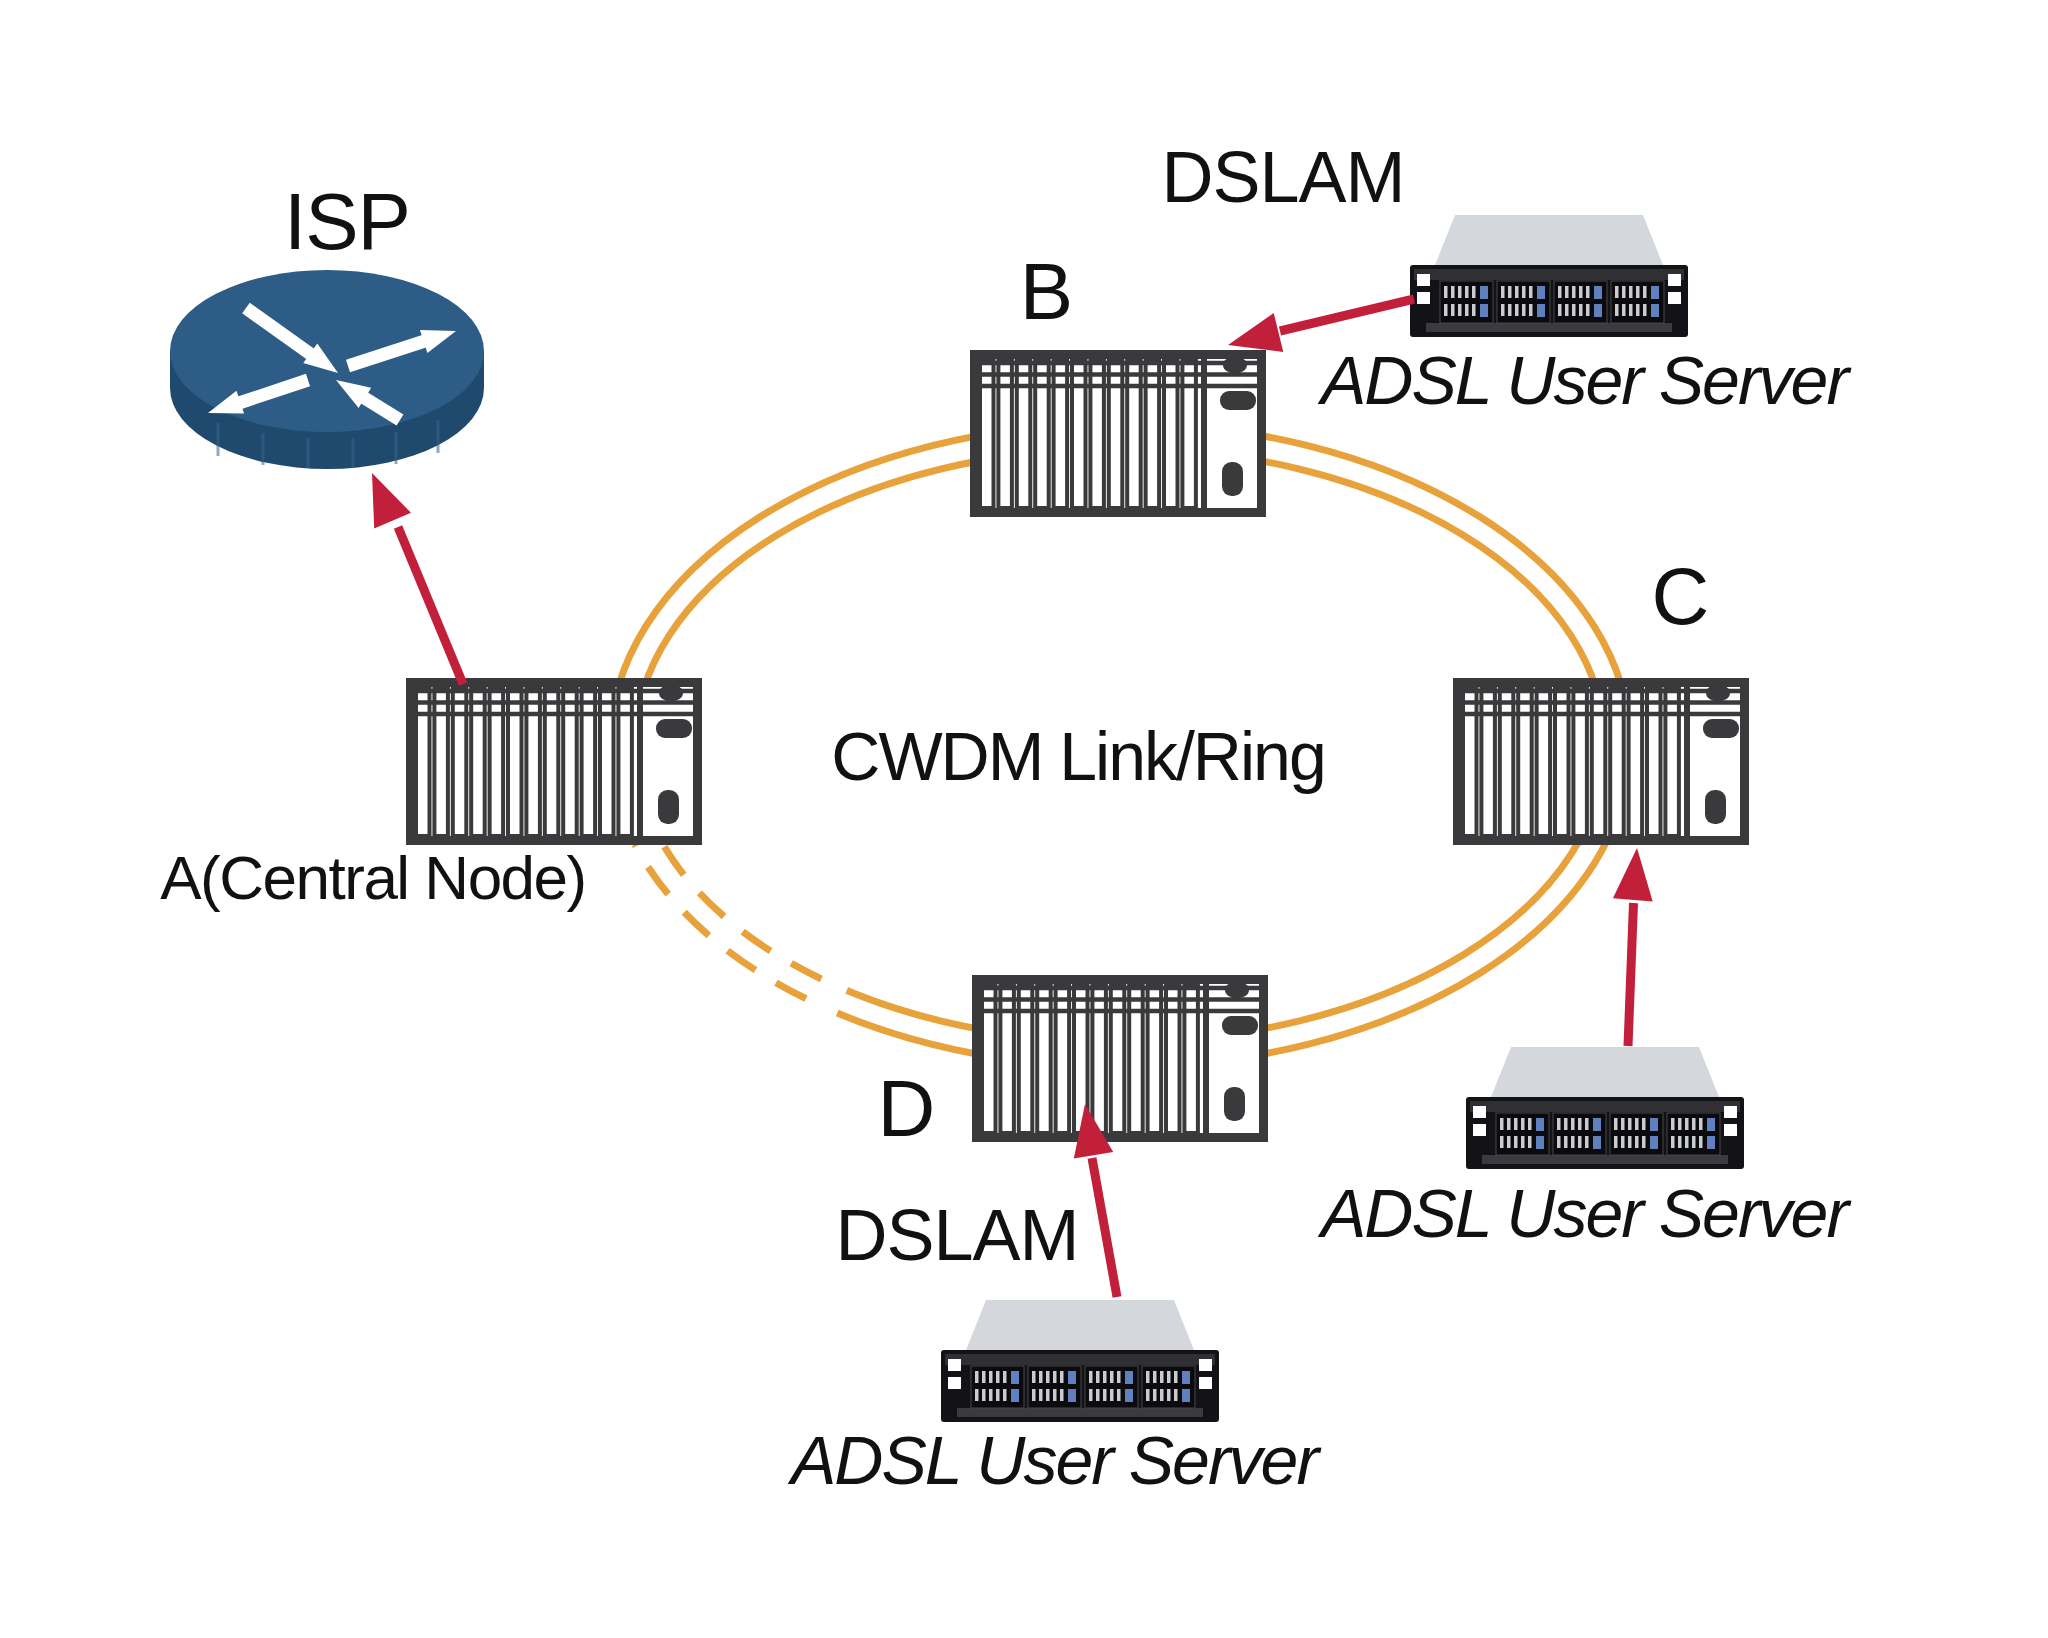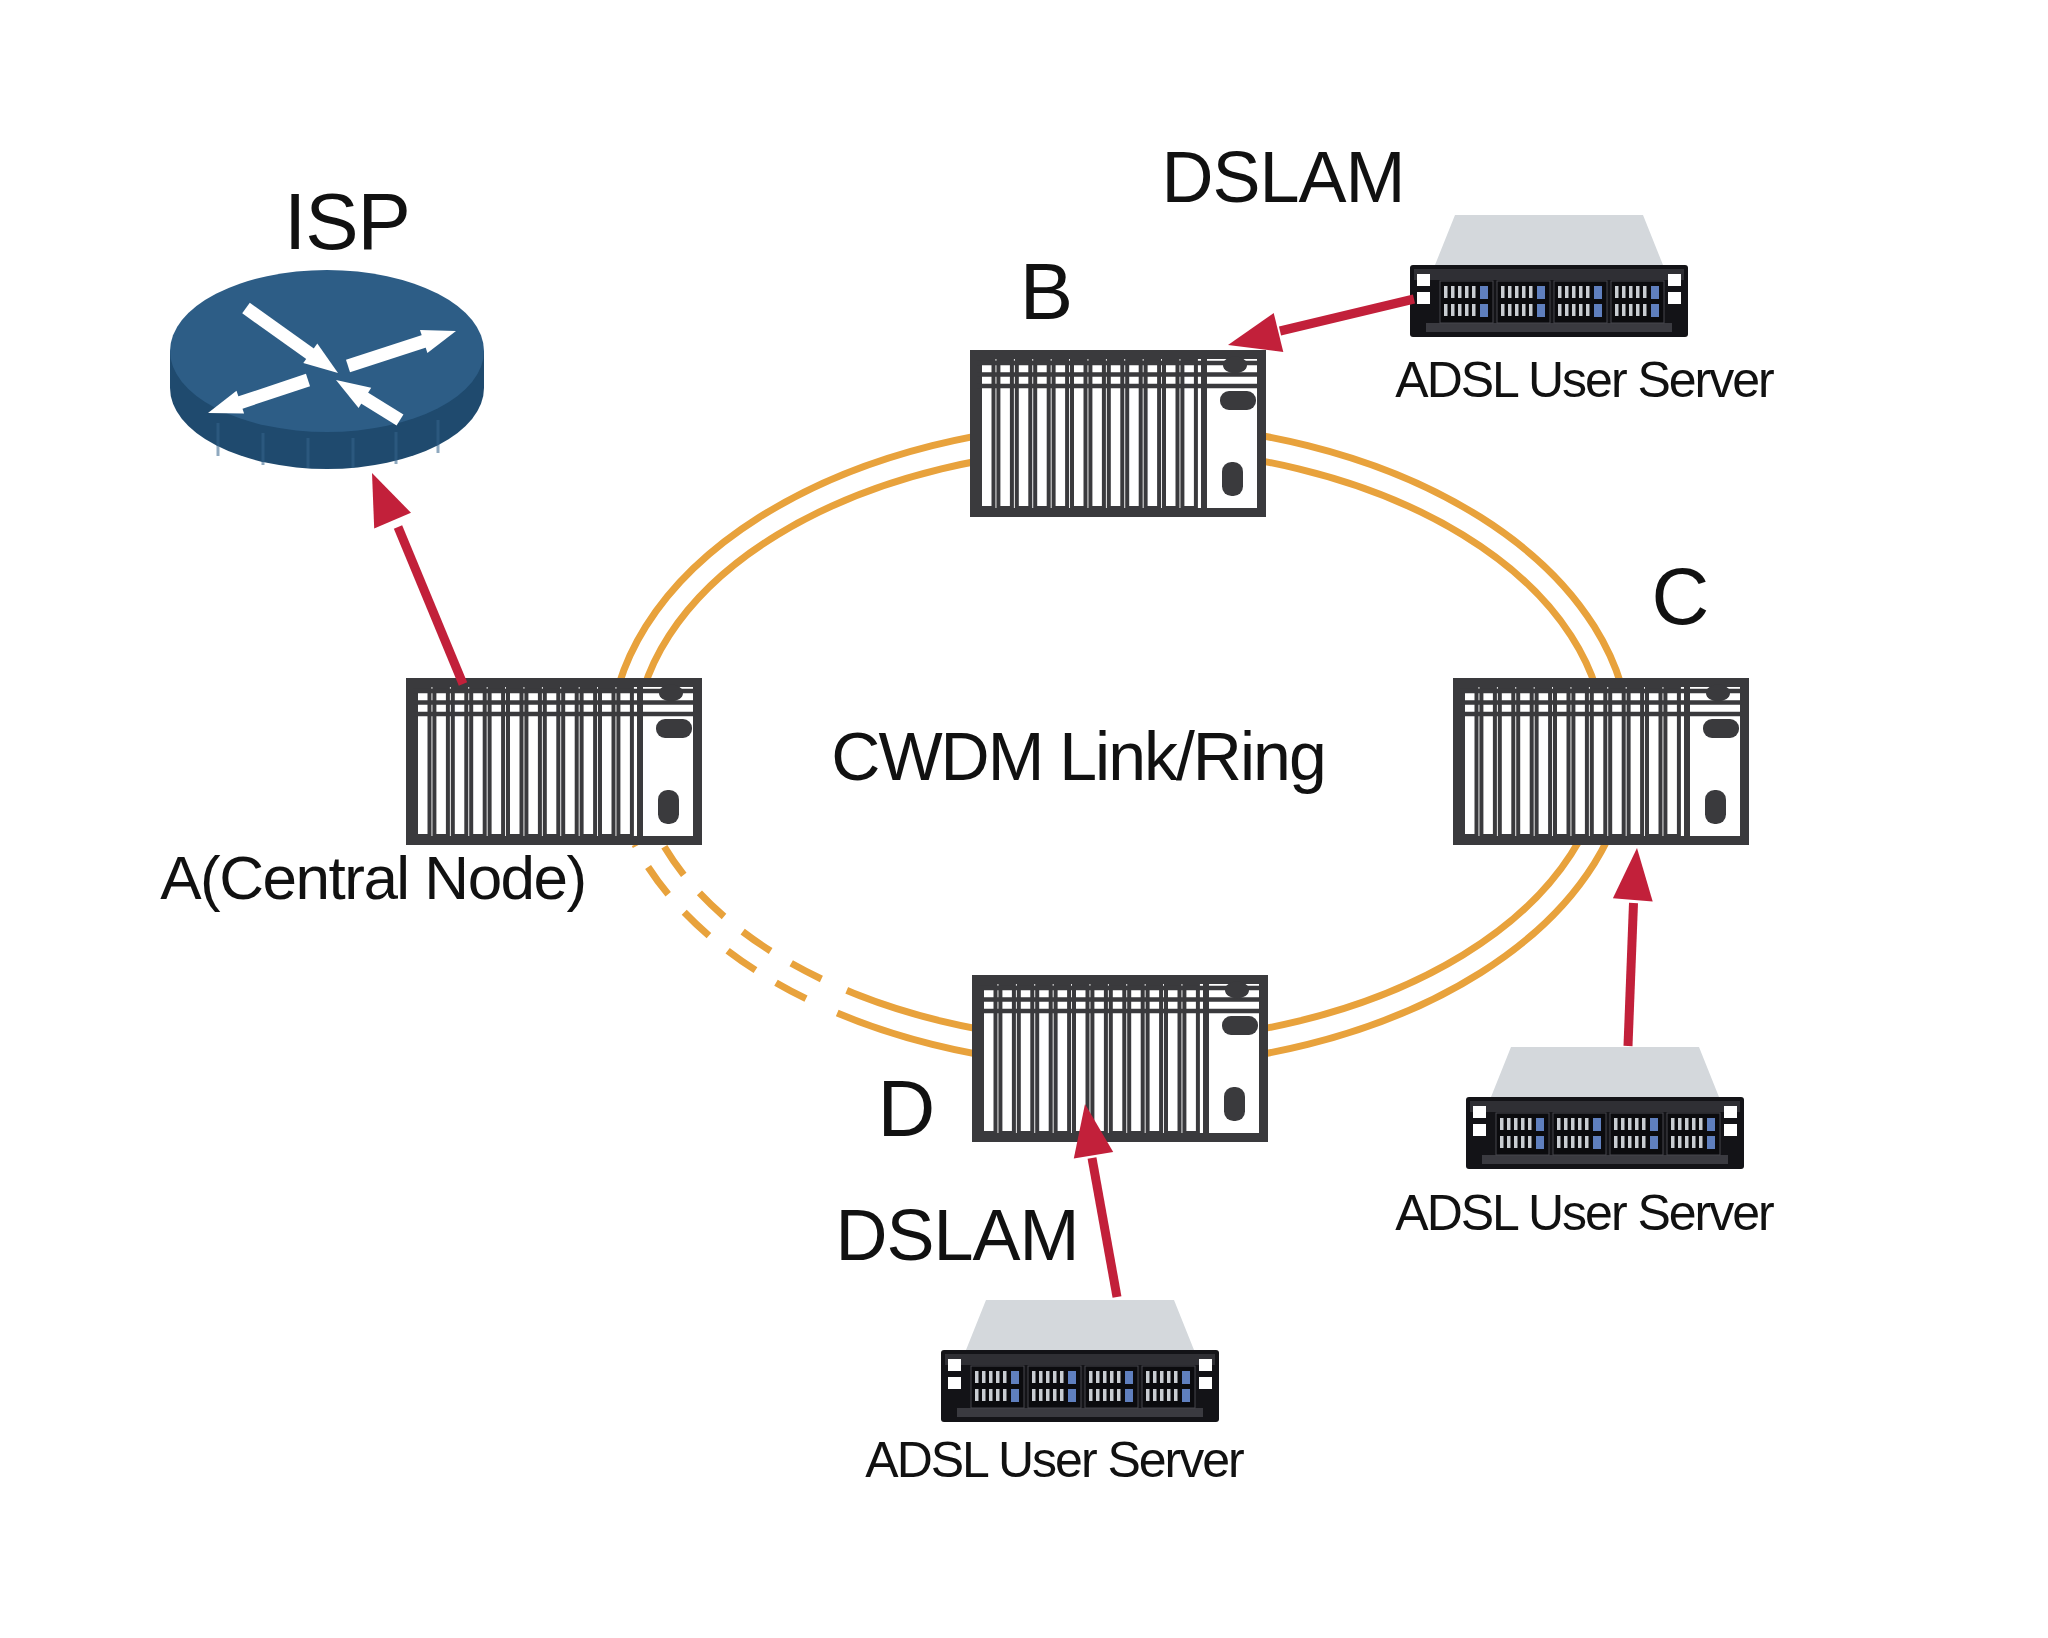--- a/index.html
+++ b/index.html
@@ -3,21 +3,21 @@
 <meta charset="utf-8">
 <style>
   html,body{margin:0;padding:0;background:#ffffff;}
   .stage{position:relative;width:2048px;height:1638px;background:#ffffff;overflow:hidden;
          font-family:"Liberation Sans", sans-serif;}
   .stage svg{position:absolute;left:0;top:0;}
   .lbl{position:absolute;transform:translate(-50%,-50%);white-space:nowrap;
        color:#111111;letter-spacing:-1px;line-height:1;}
   .lbl-node{font-size:80px;}
   .lbl-dslam{font-size:72px;}
-  .lbl-server{font-size:50px;letter-spacing:-2px;}
+  .lbl-server{font-size:68px;letter-spacing:-2px;font-style:italic;}
   .lbl-isp{font-size:80px;}
   .lbl-title{font-size:68px;letter-spacing:-2px;}
   .lbl-central{font-size:62px;letter-spacing:-1.5px;margin-left:46px;}
 </style>
 </head>
 <body>
 
 <div class="stage">
 
 <svg width="2048" height="1638" viewBox="0 0 2048 1638" xmlns="http://www.w3.org/2000/svg">

